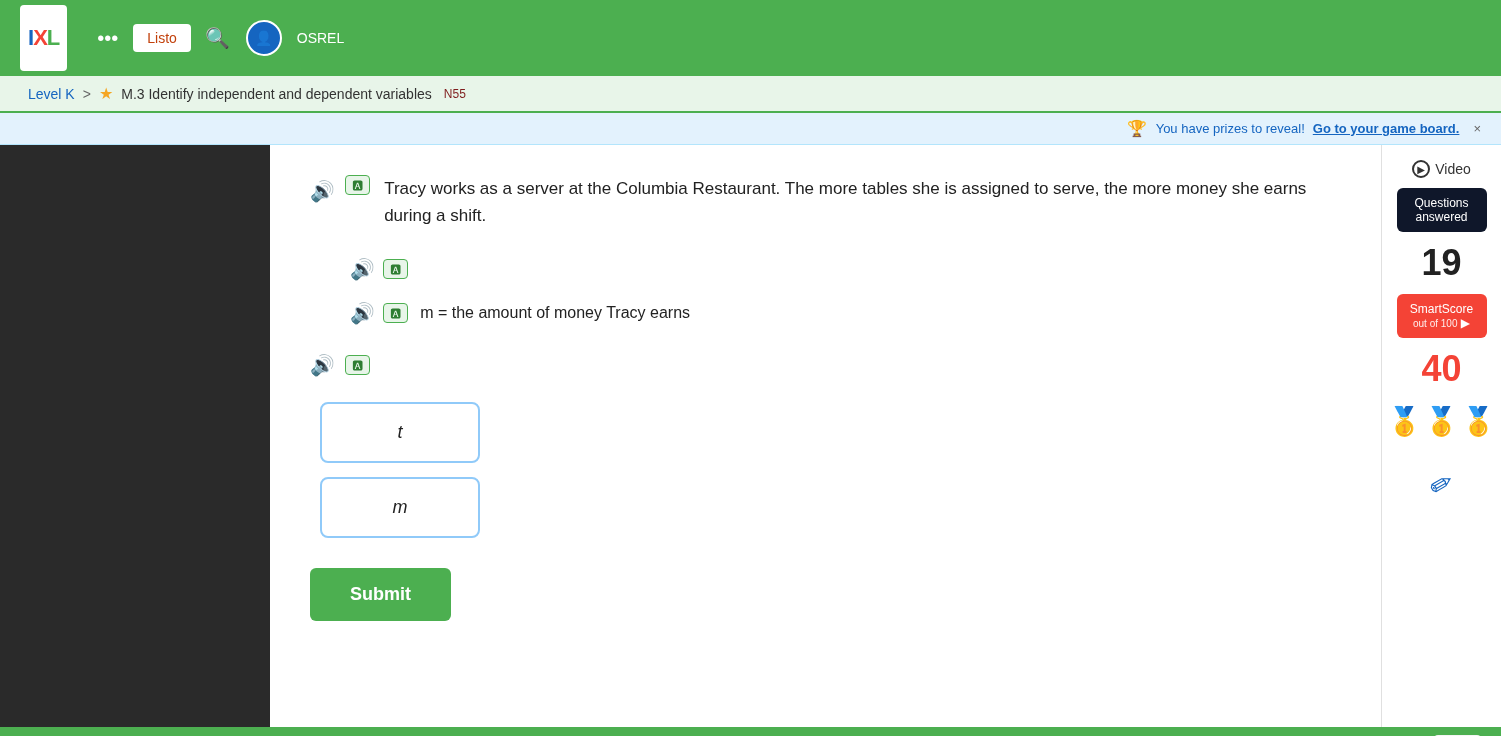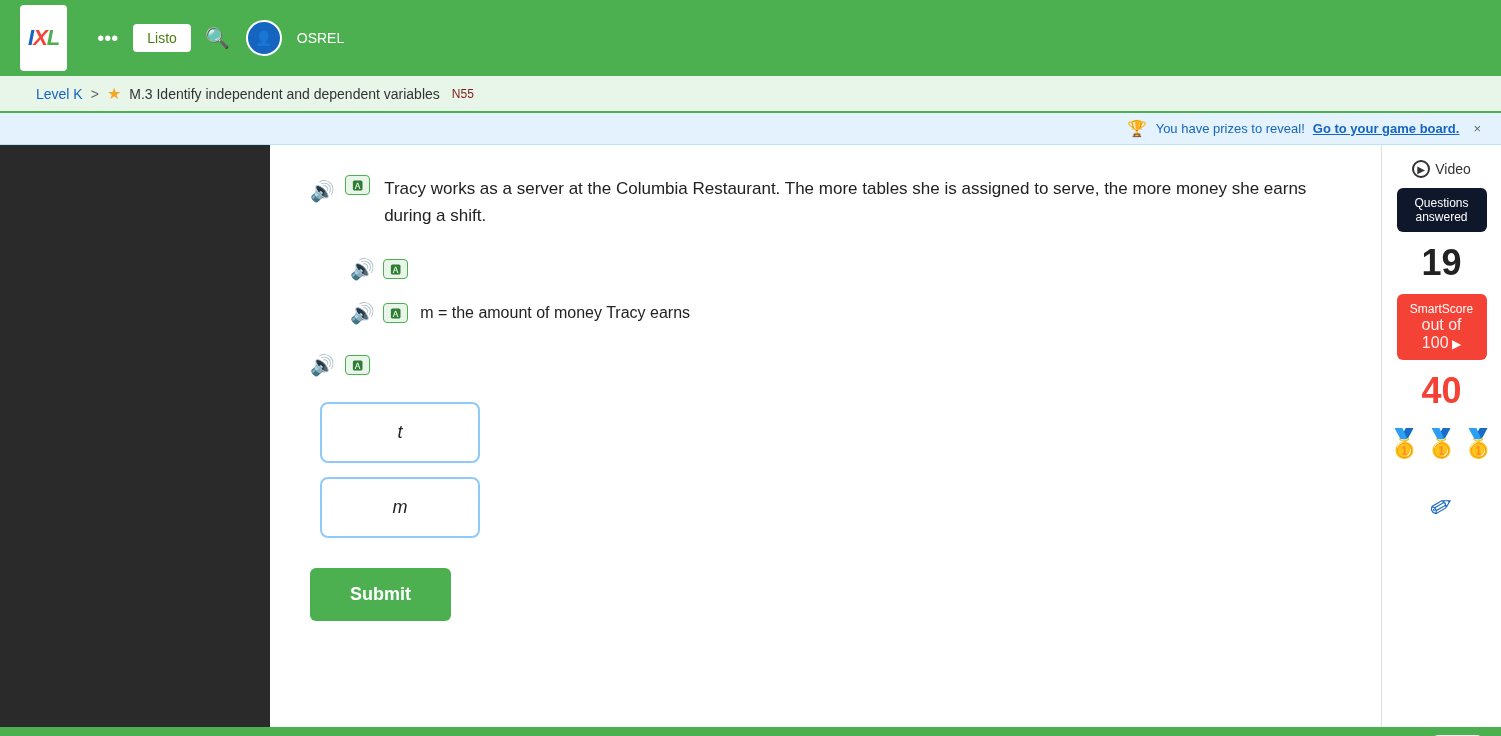--- a/index.html
+++ b/index.html
@@ -16,21 +16,20 @@
     }
     .logo-area {
       background: white;
       padding: 20px 8px;
       border-radius: 4px;
       font-weight: bold;
       font-size: 22px;
       color: #1565c0;
       margin-right: 30px;
       letter-spacing: -1px;
-      font-style: italic;
     }
     .logo-area span.i { color: #1565c0; }
     .logo-area span.x { color: #f44336; }
     .logo-area span.l { color: #4CAF50; }
     .nav-links {
       display: flex;
       gap: 30px;
       flex: 1;
       justify-content: center;
     }
@@ -51,21 +50,21 @@
       align-items: center;
       gap: 15px;
     }
     .dots-menu {
       color: white;
       font-size: 20px;
       cursor: pointer;
     }
     .listo-btn {
       background: white;
-      color: #4d7c0f;
+      color: #c2410c;
       border: none;
       padding: 6px 14px;
       border-radius: 4px;
       font-size: 14px;
       cursor: pointer;
     }
     .search-icon {
       color: white;
       font-size: 20px;
       cursor: pointer;
@@ -84,21 +83,21 @@
       border: 2px solid white;
     }
     .username-label {
       color: white;
       font-size: 14px;
     }
 
     
     .breadcrumb-bar {
       background: #e8f5e9;
-      padding: 8px 36px;
+      padding: 8px 28px;
       display: flex;
       align-items: center;
       gap: 8px;
       font-size: 14px;
       border-bottom: 2px solid #4CAF50;
     }
     .breadcrumb-bar .level {
       color: #1565c0;
       cursor: pointer;
     }
@@ -284,21 +283,21 @@
       color: white;
       border: none;
       border-radius: 6px;
       padding: 8px 10px;
       font-size: 12px;
       cursor: pointer;
       text-align: center;
       width: 90px;
     }
     .smart-score-btn .out-of {
-      font-size: 16px;
+      font-size: 10px;
       opacity: 0.9;
     }
 
     .smart-score-value {
       font-size: 36px;
       font-weight: bold;
       color: #f44336;
     }
 
     .medals {

